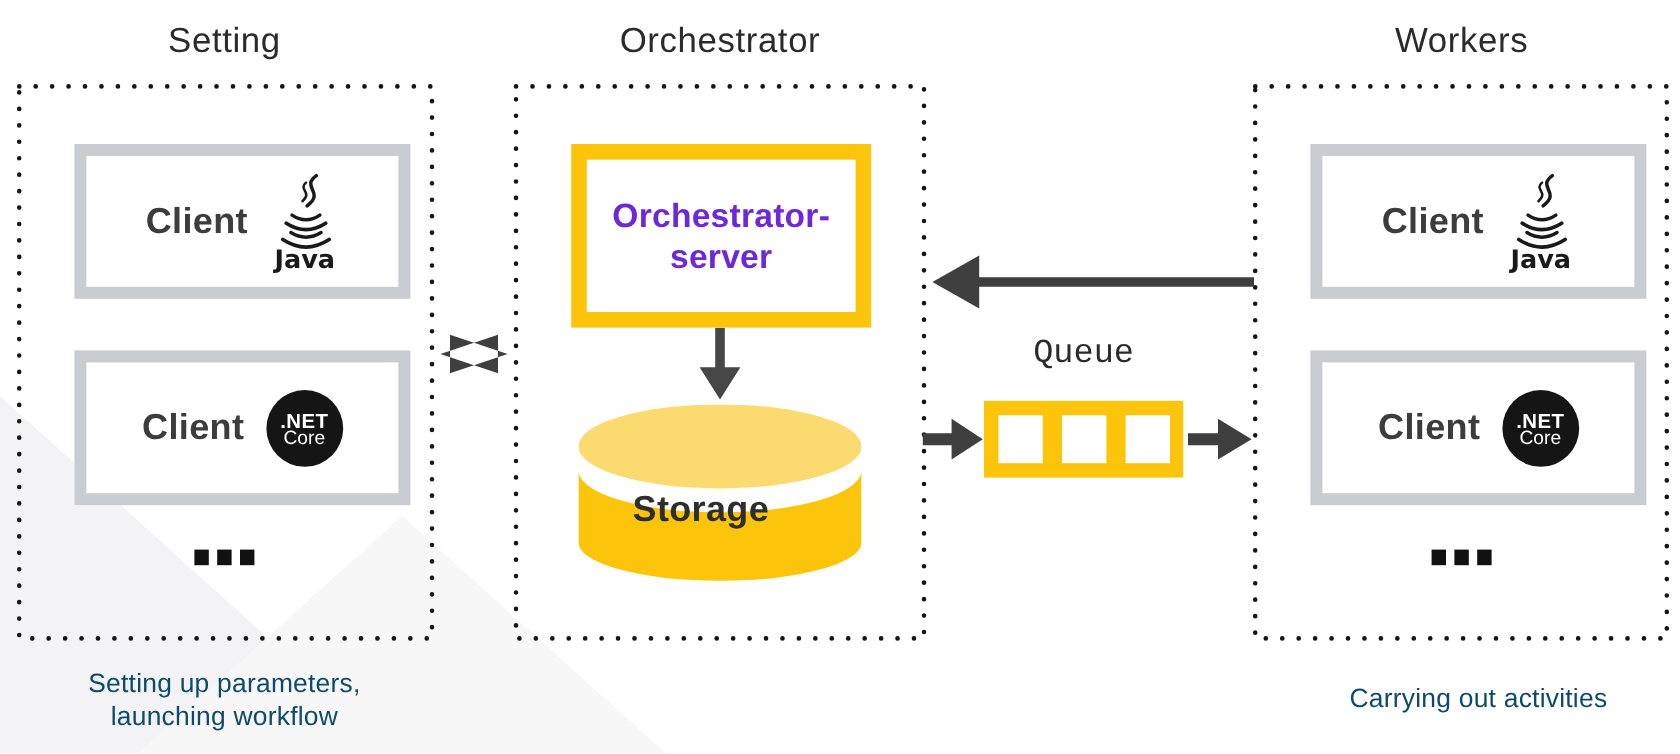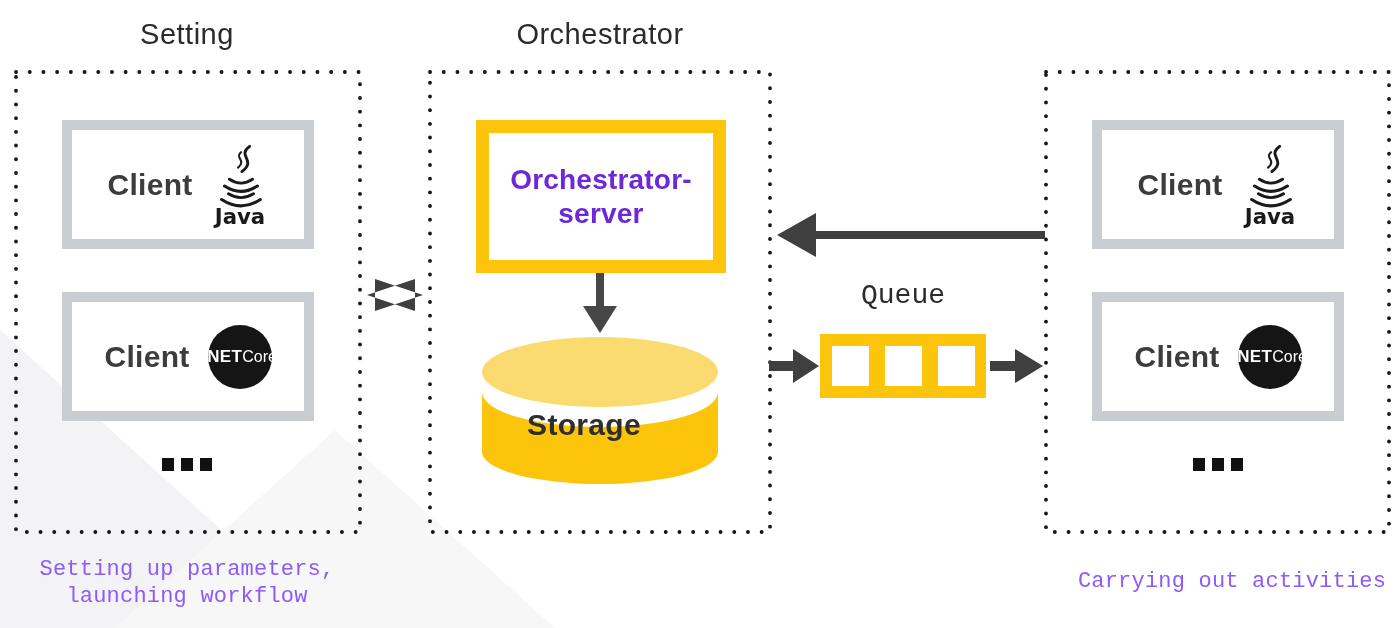--- a/index.html
+++ b/index.html
@@ -6,32 +6,32 @@
   #stage{
     position:relative;width:1400px;height:628px;background:#ffffff;overflow:hidden;
     font-family:"Liberation Sans","DejaVu Sans",sans-serif;color:#2b2b2b;
   }
   .abs{position:absolute;}
   .layer{position:absolute;left:0;top:0;width:1400px;height:628px;}
   .section-title{
     text-align:center;font-size:29px;font-weight:400;letter-spacing:.5px;color:#2b2b2b;z-index:3;
   }
   .caption{
-    text-align:center;font-size:22px;line-height:27px;color:#8b5cf6;z-index:3;letter-spacing:.2px;font-family:Liberation Mono, monospace;
+    text-align:center;font-size:22px;line-height:27px;color:#0c4a6e;z-index:3;letter-spacing:.2px;
   }
   
   .client-card{
-    box-sizing:border-box;width:252px;height:129px;background:#ffffff;
+    box-sizing:border-box;width:280px;height:129px;background:#ffffff;
     border:10px solid #c9cdd1;display:flex;align-items:center;justify-content:center;gap:18px;z-index:3;
   }
   .client-label{font-size:30px;font-weight:700;color:#3c3c3c;letter-spacing:.3px;}
   .java-logo{width:58px;height:92px;flex:0 0 auto;margin-top:4px;}
   .dotnet-badge{
     width:64px;height:64px;border-radius:50%;background:#151515;color:#ffffff;
-    display:flex;flex-direction:row;align-items:center;justify-content:center;flex:0 0 auto;
+    display:flex;flex-direction:column;align-items:center;justify-content:center;flex:0 0 auto;
   }
   .dotnet-top{font-size:17px;font-weight:700;letter-spacing:.3px;line-height:17px;}
   .dotnet-bottom{font-size:16px;line-height:11px;text-align:right;}
   
   .server-box{
     box-sizing:border-box;width:250px;height:153px;background:#ffffff;border:13px solid #fcc50c;
     display:flex;flex-direction:column;align-items:center;justify-content:center;z-index:3;
   }
   .server-line{font-size:28px;font-weight:700;color:#6d28d9;line-height:34px;letter-spacing:.2px;}
   
@@ -65,20 +65,21 @@
 
     <path d="M1045,231 L816,231 L816,213 L777,235 L816,257 L816,239 L1045,239 Z" fill="#3f3f3f"></path>
     <path d="M596,273 L596,306 L583,306 L600,333 L617,306 L604,306 L604,273 Z" fill="#474747"></path>
     <path d="M769,361 L793,361 L793,349 L819,366 L793,383 L793,371 L769,371 Z" fill="#3f3f3f"></path>
     <path d="M990,361 L1015,361 L1015,349 L1043,366 L1015,383 L1015,371 L990,371 Z" fill="#3f3f3f"></path>
     <path d="M375,279 L423,295 L375,311 Z M415,279 L367,295 L415,311 Z" fill="#3f3f3f"></path>
   </svg>
 
   <div class="abs section-title" style="left:14px;top:18px;width:346px;">Setting</div>
   <div class="abs section-title" style="left:430px;top:18px;width:340px;">Orchestrator</div>
+  <div class="abs section-title" style="left:1046px;top:18px;width:344px;">Workers</div>
 
   <div class="abs client-card" style="left:62px;top:120px;">
     <span class="client-label">Client</span>
     <svg class="java-logo" viewBox="0 0 60 92" xmlns="http://www.w3.org/2000/svg">
       <path d="M40,4 C26,14 48,18 32,30" fill="none" stroke="#1a1a1a" stroke-width="3" stroke-linecap="round"></path>
       <path d="M31,10 C24,16 37,18 28,26" fill="none" stroke="#1a1a1a" stroke-width="2.2" stroke-linecap="round"></path>
       <path d="M19,38 Q31,46 43,38" fill="none" stroke="#1a1a1a" stroke-width="3" stroke-linecap="round"></path>
       <path d="M14,45 Q31,56 48,45" fill="none" stroke="#1a1a1a" stroke-width="3.2" stroke-linecap="round"></path>
       <path d="M18,53 Q31,61 44,53" fill="none" stroke="#1a1a1a" stroke-width="3" stroke-linecap="round"></path>
       <path d="M11,59 Q31,72 51,59" fill="none" stroke="#1a1a1a" stroke-width="3.2" stroke-linecap="round"></path>

